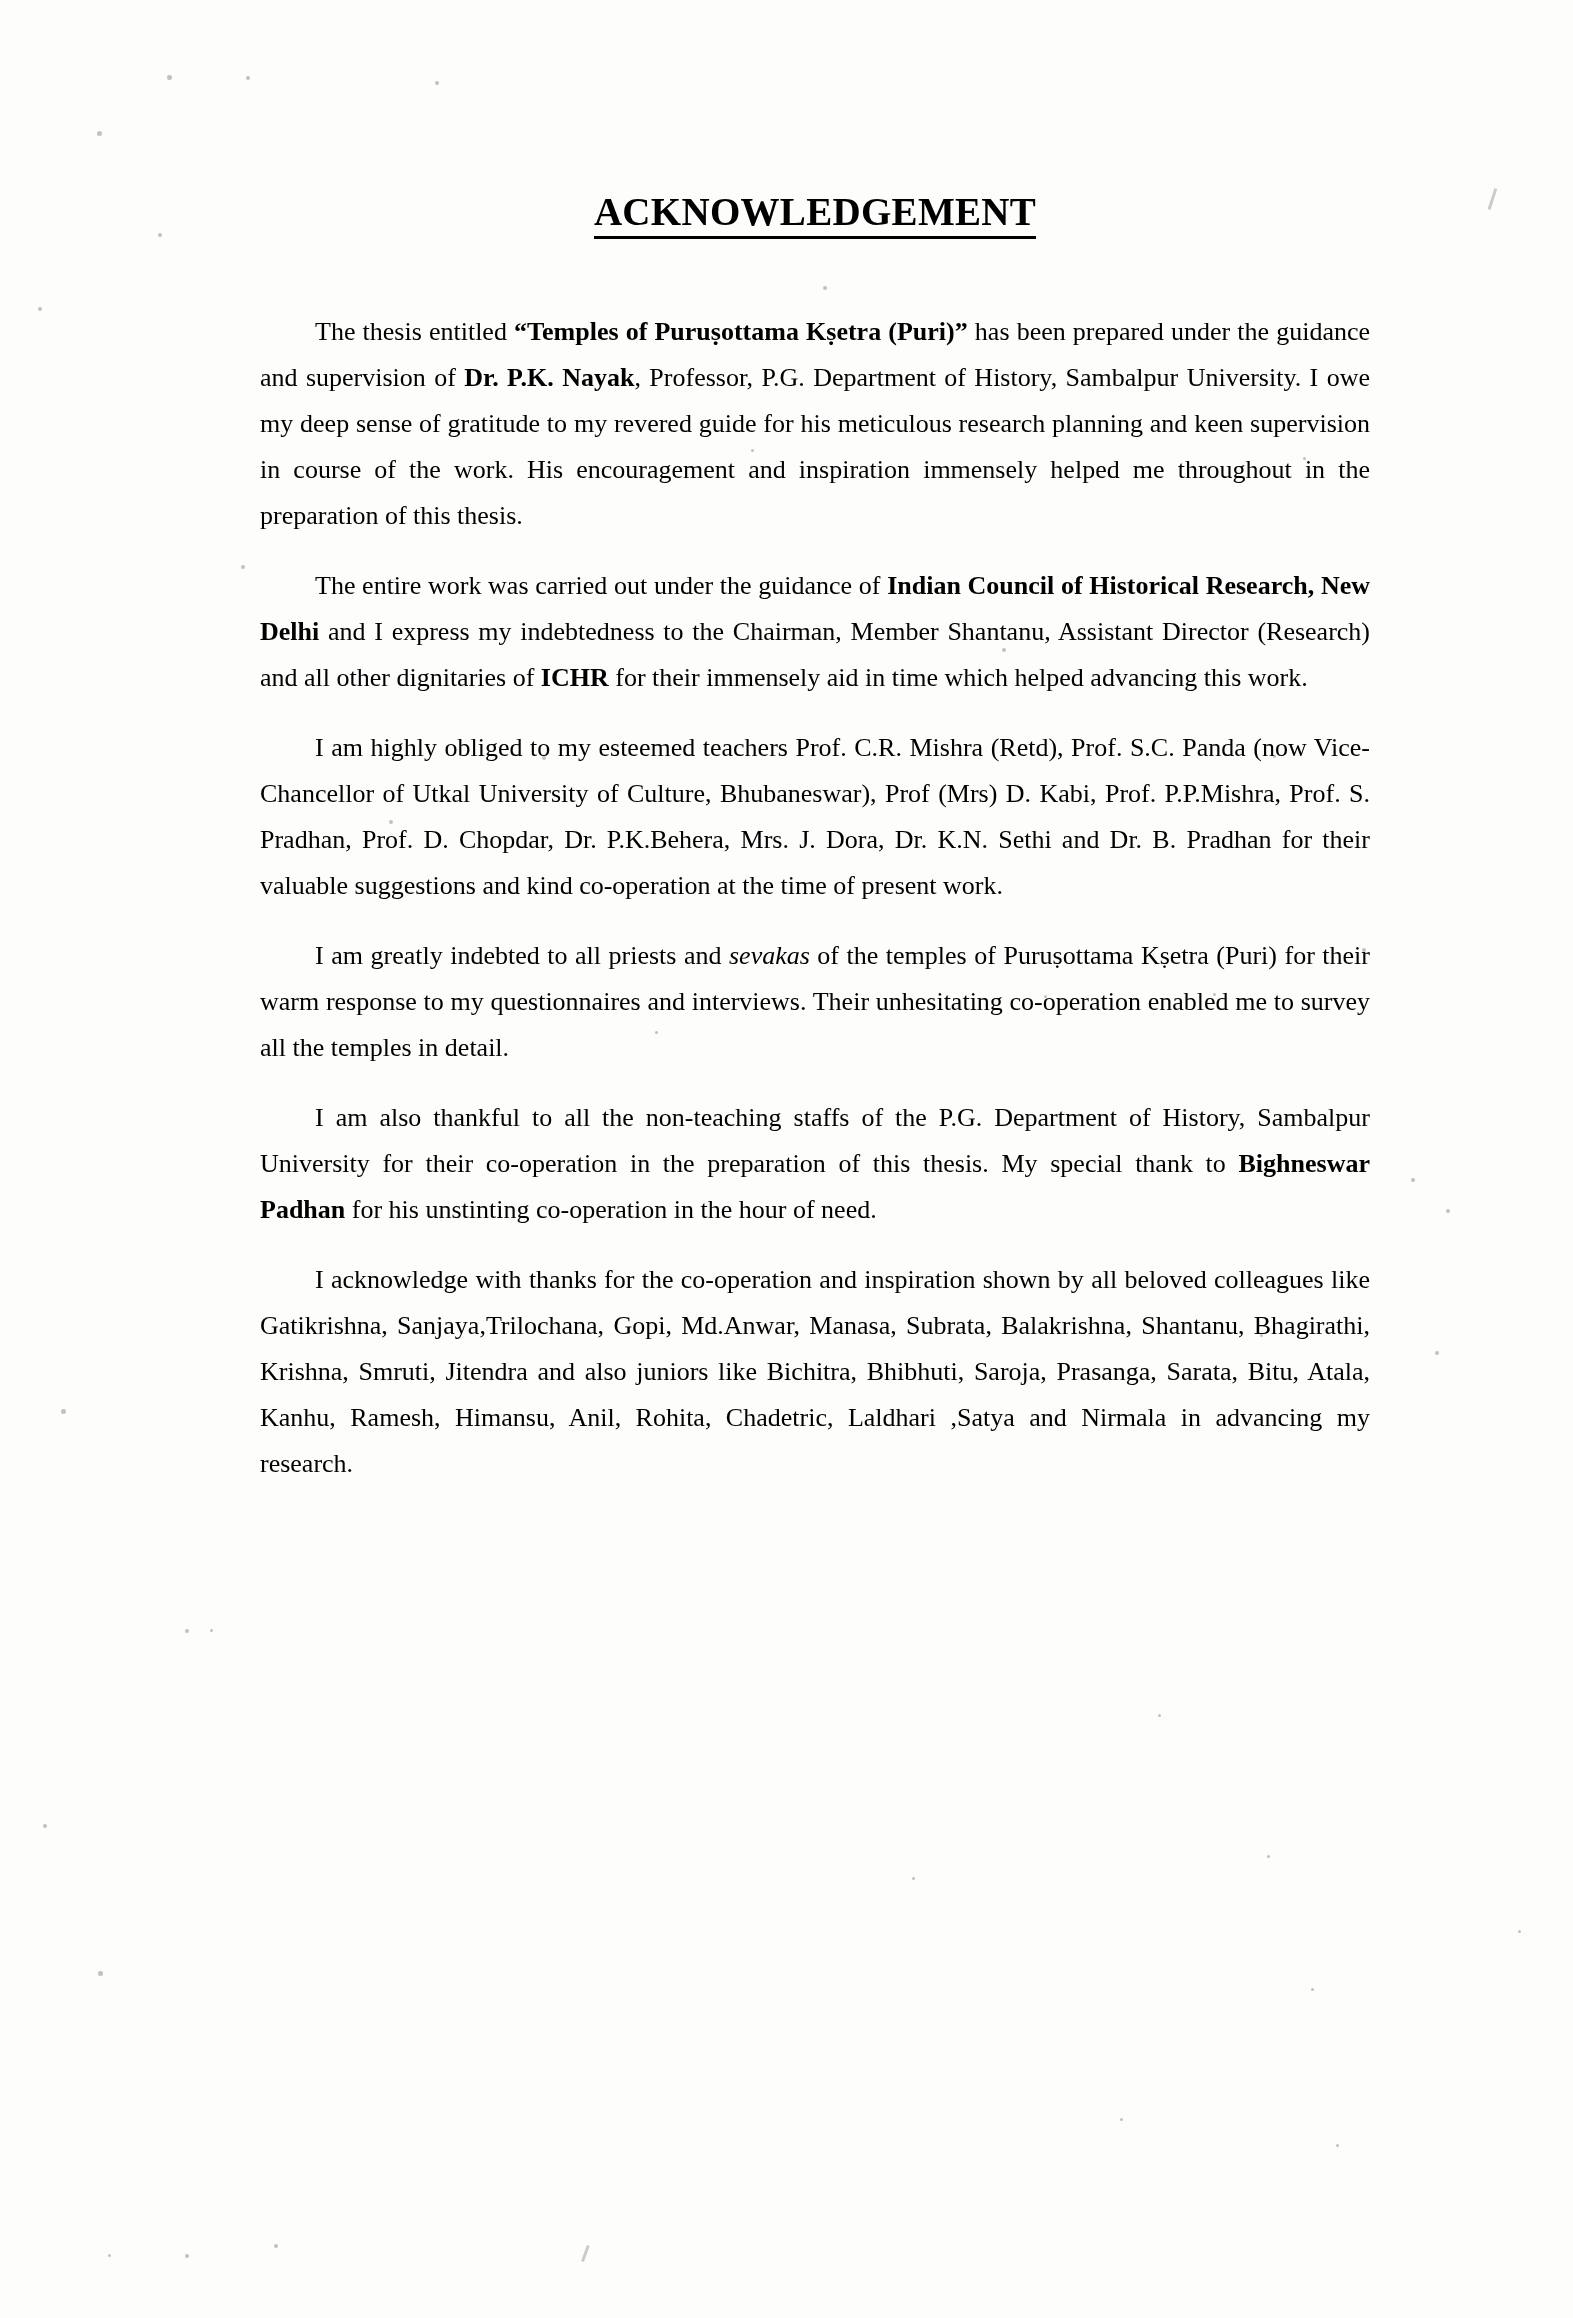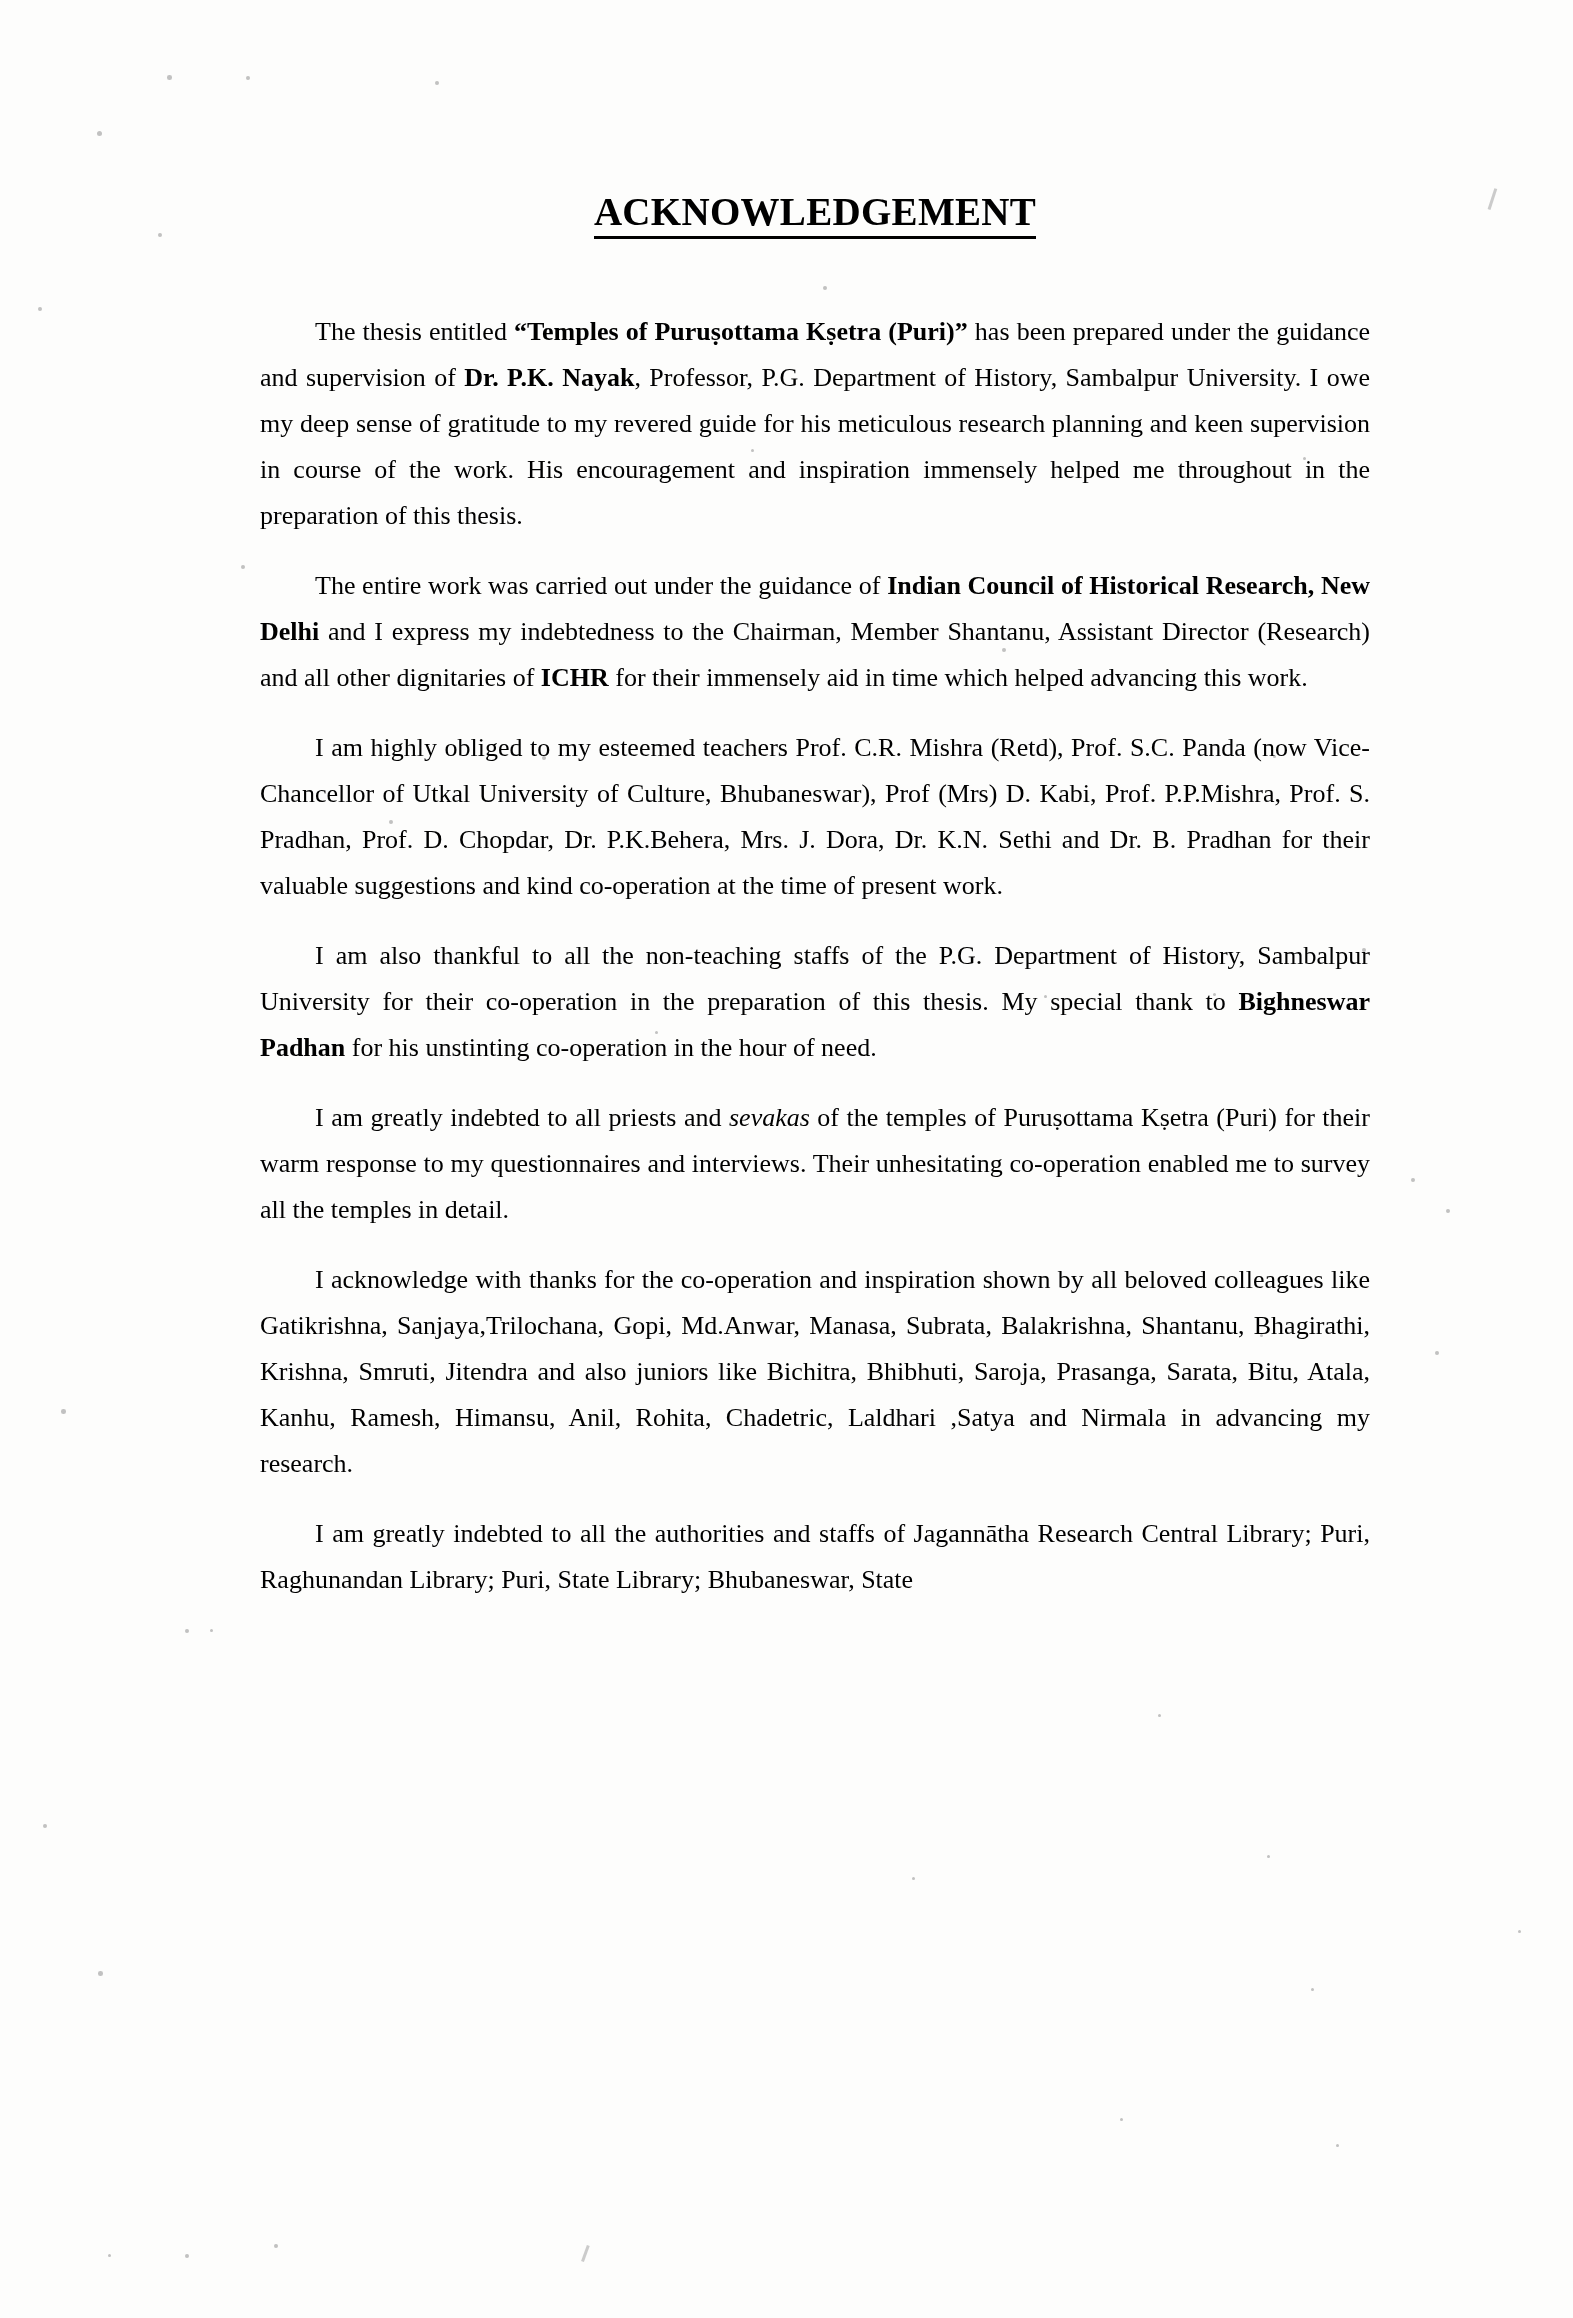--- a/index.html
+++ b/index.html
@@ -119,20 +119,19 @@
   <div class="streak" style="left:584px; top:2245px; width:2.5px; height:16.5px; transform:rotate(20deg);"></div>
   <div class="speck" style="left:108px;  top:2254px; width:3.2px;  height:3.2px;"></div>
 
   <div class="content">
 
     <h1 class="doc-title"><span class="ul">ACKNOWLEDGEMENT</span></h1>
 
     <p class="para first"><span>The thesis entitled </span><b>“Temples of Puruṣottama Kṣetra (Puri)”</b><span> has been prepared under the guidance and supervision of </span><b>Dr. P.K. Nayak</b><span>, Professor, P.G. Department of History, Sambalpur University. I owe my deep sense of gratitude to my revered guide for his meticulous research planning and keen supervision in course of the work. His encouragement and inspiration immensely helped me throughout in the preparation of this thesis.</span></p>
     <p class="para"><span>The entire work was carried out under the guidance of </span><b>Indian Council of Historical Research, New Delhi</b><span> and I express my indebtedness to the Chairman, Member Shantanu, Assistant Director (Research) and all other dignitaries of </span><b>ICHR</b><span> for their immensely aid in time which helped advancing this work.</span></p>
     <p class="para"><span>I am highly obliged to my esteemed teachers Prof. C.R. Mishra (Retd), Prof. S.C. Panda (now Vice-Chancellor of Utkal University of Culture, Bhubaneswar), Prof (Mrs) D. Kabi, Prof. P.P.Mishra, Prof. S. Pradhan, Prof. D. Chopdar, Dr. P.K.Behera, Mrs. J. Dora, Dr. K.N. Sethi and Dr. B. Pradhan for their valuable suggestions and kind co-operation at the time of present work.</span></p>
+    <p class="para"><span>I am greatly indebted to all priests and </span><i>sevakas</i><span> of the temples of Puruṣottama Kṣetra (Puri) for their warm response to my questionnaires and interviews. Their unhesitating co-operation enabled me to survey all the temples in detail.</span></p>
     <p class="para"><span>I am also thankful to all the non-teaching staffs of the P.G. Department of History, Sambalpur University for their co-operation in the preparation of this thesis. My special thank to </span><b>Bighneswar Padhan</b><span> for his unstinting co-operation in the hour of need.</span></p>
-    <p class="para"><span>I am greatly indebted to all priests and </span><i>sevakas</i><span> of the temples of Puruṣottama Kṣetra (Puri) for their warm response to my questionnaires and interviews. Their unhesitating co-operation enabled me to survey all the temples in detail.</span></p>
     <p class="para"><span>I acknowledge with thanks for the co-operation and inspiration shown by all beloved colleagues like Gatikrishna, Sanjaya,Trilochana, Gopi, Md.Anwar, Manasa, Subrata, Balakrishna, Shantanu, Bhagirathi, Krishna, Smruti, Jitendra and also juniors like Bichitra, Bhibhuti, Saroja, Prasanga, Sarata, Bitu, Atala, Kanhu, Ramesh, Himansu, Anil, Rohita, Chadetric, Laldhari ,Satya and Nirmala in advancing my research.</span></p>
-    <p class="para"><span>I am greatly indebted to all the authorities and staffs of Jagannātha Research Central Library; Puri, Raghunandan Library; Puri, State Library; Bhubaneswar, State</span></p>
 
   </div>
 </div>
 
 
 </body></html>

